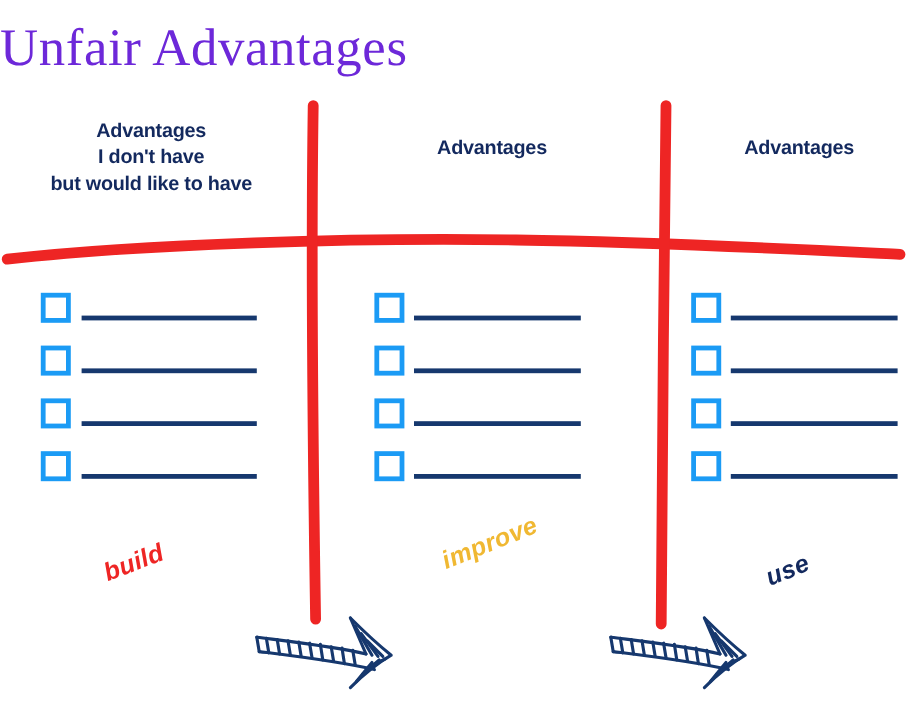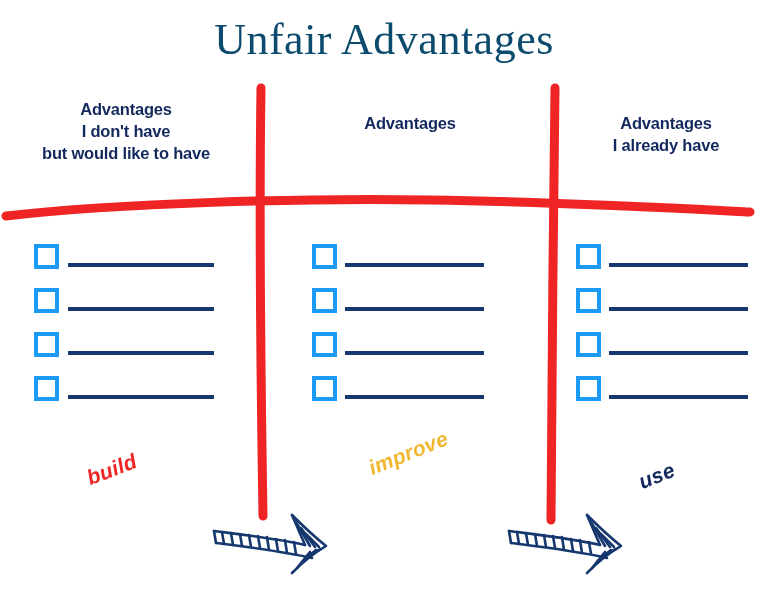--- a/index.html
+++ b/index.html
@@ -15,26 +15,26 @@
     overflow: hidden;
     font-family: "Liberation Sans", sans-serif;
   }
 
   
   #page-title {
     position: absolute;
     left: 0;
     top: 14px;
     width: 768px;
-    text-align: center;
+    text-align: left;
     font-family: "Liberation Serif", serif;
     font-size: 44px;
     font-weight: 400;
     letter-spacing: 0.5px;
-    color: #0c4a6e;
+    color: #6d28d9;
     white-space: nowrap;
   }
 
   
   .col-header {
     position: absolute;
     text-align: center;
     font-family: "Liberation Sans", sans-serif;
     font-weight: bold;
     font-size: 16.5px;
@@ -138,21 +138,20 @@
     <span class="hline">I don't have</span>
     <span class="hline">but would like to have</span>
   </div>
 
   <div class="col-header" id="header-col-2">
     <span class="hline">Advantages</span>
   </div>
 
   <div class="col-header" id="header-col-3">
     <span class="hline">Advantages</span>
-    <span class="hline">I already have</span>
   </div>
 
   <svg id="red-strokes" viewBox="0 0 768 593">
 
     <path d="M 6 216 C 120 203, 300 198, 430 200 C 560 202, 690 209, 750 212" fill="none" stroke="#ee2524" stroke-width="9" stroke-linecap="round"></path>
 
     <path d="M 261 88 C 259 220, 261 390, 263 516" fill="none" stroke="#ee2524" stroke-width="9" stroke-linecap="round"></path>
 
     <path d="M 555 88 C 553 220, 552 400, 551 520" fill="none" stroke="#ee2524" stroke-width="9" stroke-linecap="round"></path>
   </svg>

